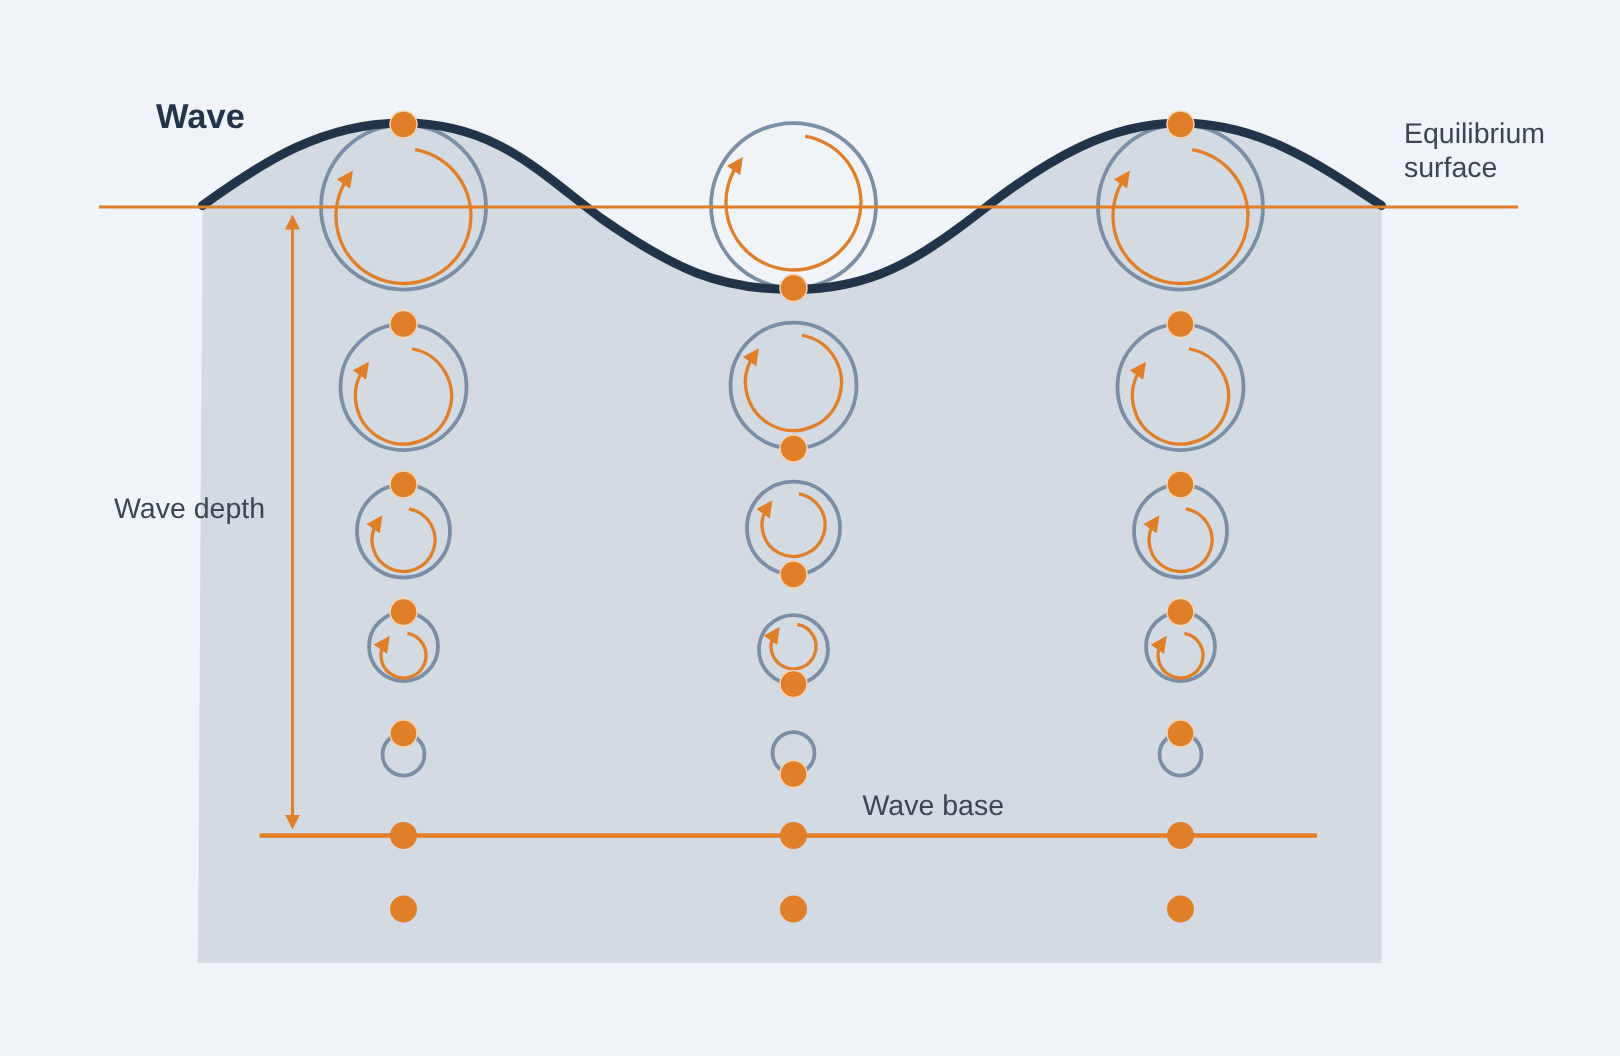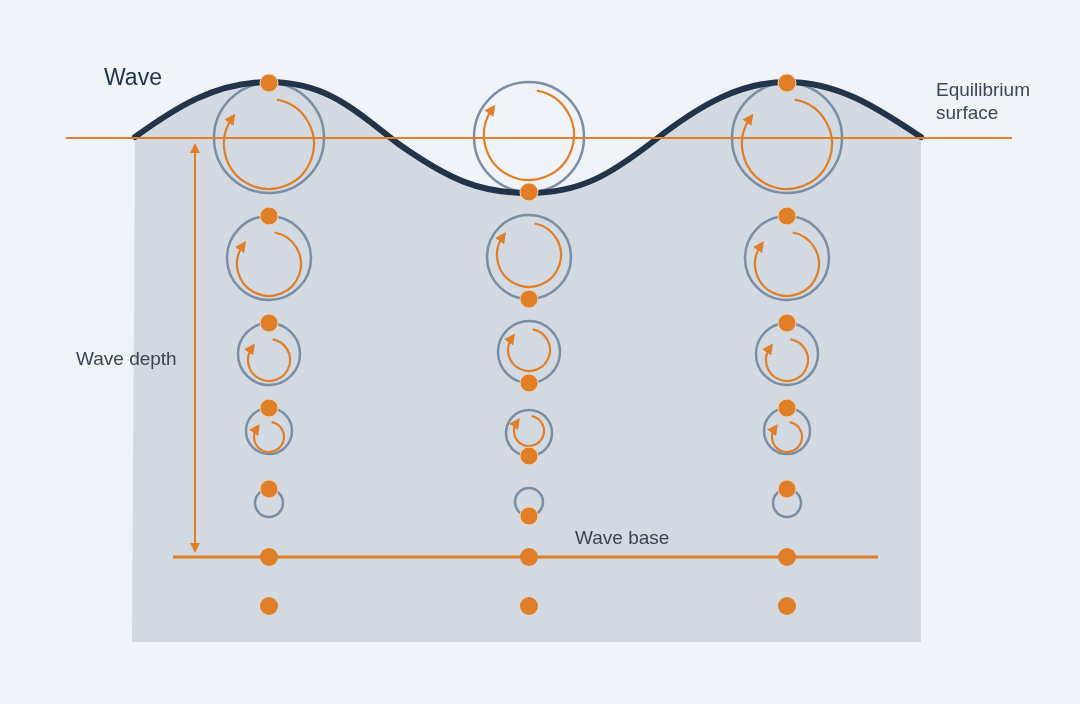--- a/index.html
+++ b/index.html
@@ -1,19 +1,19 @@
 <!DOCTYPE html>
 <html><head>
 <meta charset="utf-8">
 <style>
   html, body { margin: 0; padding: 0; }
   body { width: 1080px; height: 704px; background: #f0f3f7; overflow: hidden; position: relative; font-family: "Liberation Sans", "DejaVu Sans", sans-serif; }
   #diagram { position: absolute; left: 0; top: 0; }
   .label { position: absolute; color: #3a4656; font-size: 19px; line-height: 23px; }
-  .title { position: absolute; color: #23344a; font-weight: normal; font-size: 23px; }
+  .title { position: absolute; color: #23344a; font-weight: bold; font-size: 23px; }
 </style>
 </head>
 <body>
 
 <svg id="diagram" width="1080" height="704" viewBox="0 0 1080 704" xmlns="http://www.w3.org/2000/svg">
   <defs>
     <marker id="arrowHead" viewBox="0 0 10 10" refX="5" refY="5" markerWidth="5" markerHeight="5" orient="auto-start-reverse">
       <path d="M0,0 L10,5 L0,10 z" fill="#e07f28"></path>
     </marker>
   </defs>
@@ -110,14 +110,14 @@
       <circle cx="787" cy="557" r="9" fill="#e07f28"></circle>
       <circle cx="787" cy="606" r="9" fill="#e07f28"></circle>
     </g>
 </svg>
 
 <div class="title" style="left:104px; top:64px;">Wave</div>
 <div class="label" style="left:936px; top:78px;">
   <div>Equilibrium</div>
   <div>surface</div>
 </div>
-<div class="label" style="left:76px; top:347px;">Wave depth</div>
+<div class="label" style="left:76px; top:328px;">Wave depth</div>
 <div class="label" style="left:575px; top:526px;">Wave base</div>
 
 </body></html>

